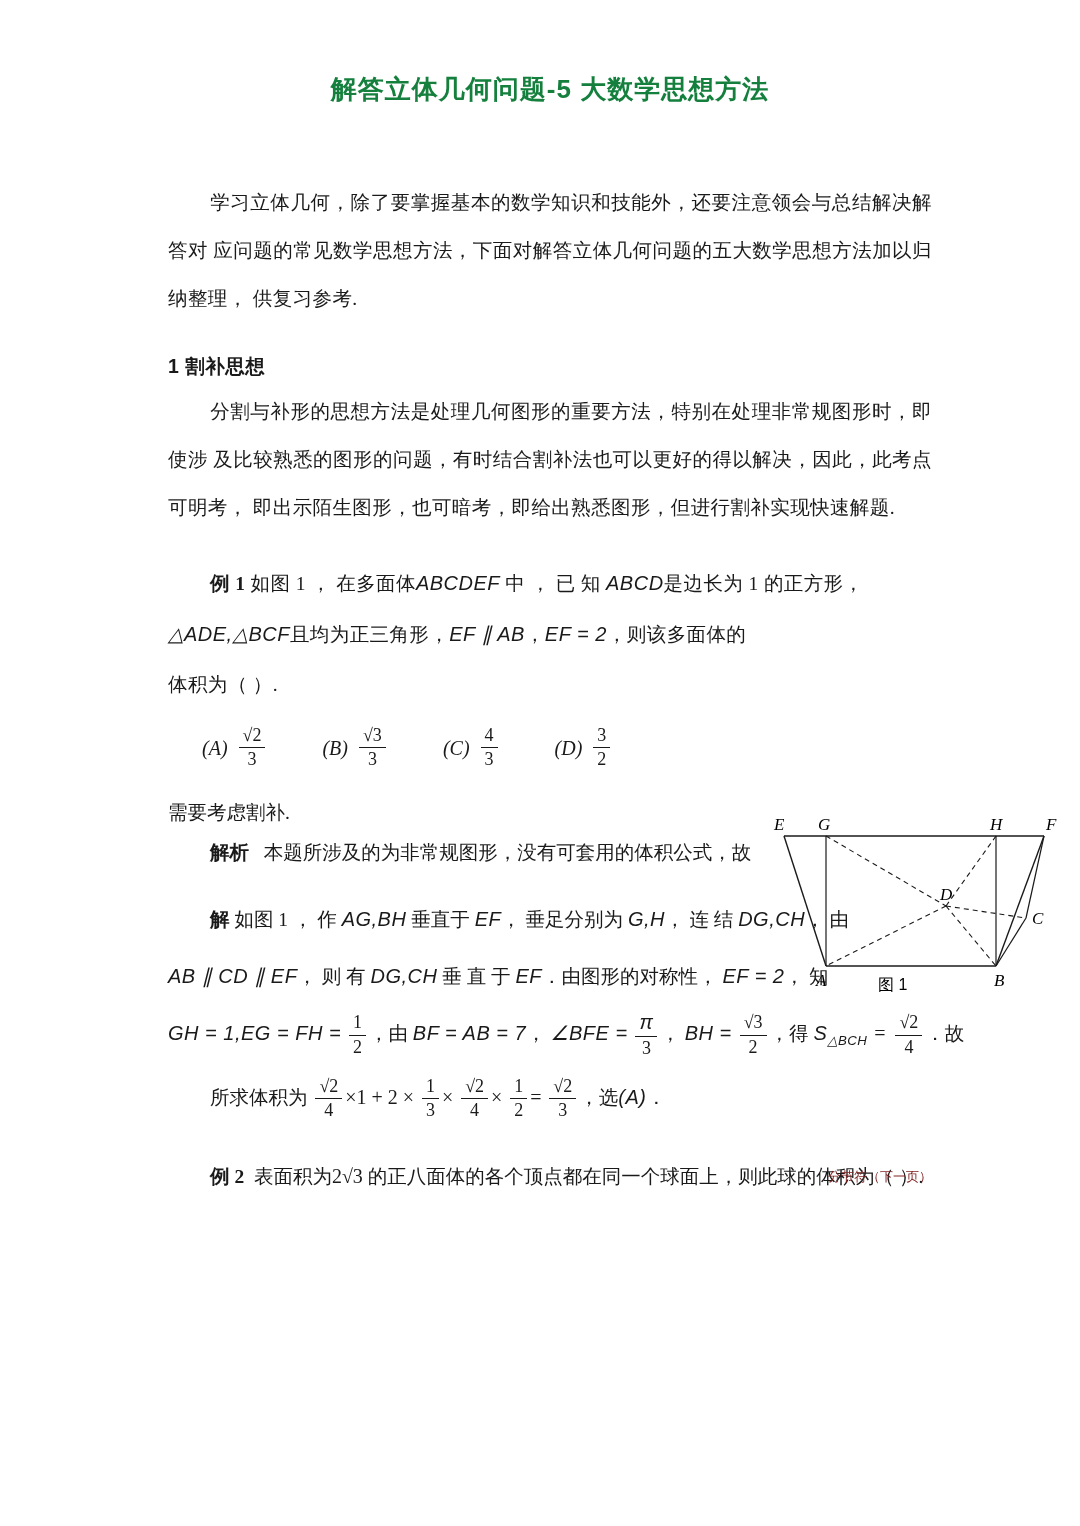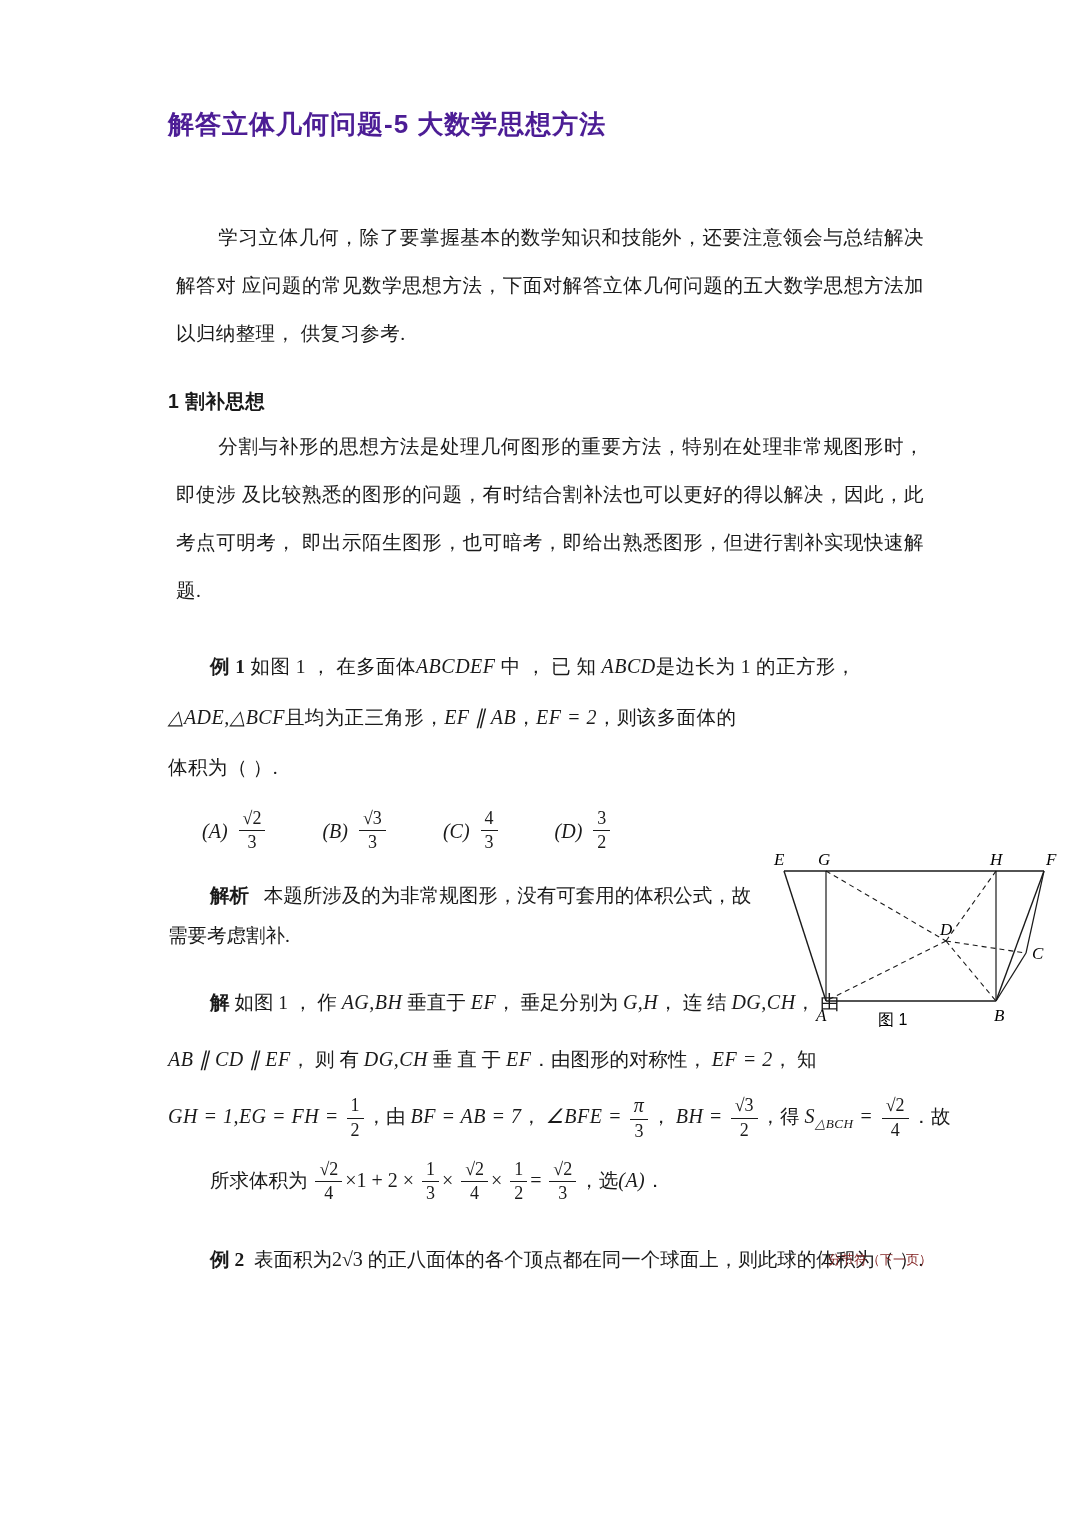--- a/index.html
+++ b/index.html
@@ -20,35 +20,35 @@
     width: 1080px;
     height: 1526px;
     padding: 0;
     box-sizing: border-box;
   }
   .content {
     padding: 0 148px 0 168px;
     box-sizing: border-box;
   }
   .doc-title {
-    text-align: left;
-    color: #4c1d95;
+    text-align: center;
+    color: #15803d;
     font-family: "Liberation Sans", sans-serif;
     font-weight: bold;
     font-size: 26px;
     letter-spacing: 1px;
-    margin-top: 107px;
+    margin-top: 72px;
     margin-bottom: 0;
   }
   .para {
     font-size: 19.5px;
     line-height: 48px;
     text-align: justify;
     letter-spacing: 0.4px;
-    margin: 8px;
+    margin: 0;
   }
   .para.intro {
     margin-top: 72px;
   }
   .indent {
     display: inline-block;
     width: 42px;
   }
   .section-head {
     font-family: "Liberation Sans", sans-serif;
@@ -64,21 +64,21 @@
   .example-block {
     margin-top: 26px;
     position: relative;
   }
   .lbl {
     font-family: Liberation Serif, serif;
     font-weight: bold;
     font-size: 19.5px;
   }
   .mi {
-    font-family: Liberation Serif, serif;
+    font-family: Liberation Sans, sans-serif;
     font-style: italic;
     font-size: 20px;
     letter-spacing: 0.5px;
   }
   .mn {
     font-family: Liberation Serif, serif;
     font-size: 20px;
   }
   .mo {
     font-family: "Liberation Serif", serif;
@@ -233,25 +233,25 @@
           <span class="frac">
             <span class="num">3</span>
             <span class="den">2</span>
           </span>
         </span>
       </div>
     </div>
 
     <div class="solution-note">
       <div class="sol-line">
+        <span>需要考虑割补.</span>
+      </div>
+      <div class="sol-line">
         <span class="indent"></span><span class="lbl">解析</span>
         &nbsp;&nbsp;<span>本题所涉及的为非常规图形，没有可套用的体积公式，故</span>
-      </div>
-      <div class="sol-line">
-        <span>需要考虑割补.</span>
       </div>
     </div>
 
     <div class="math-para">
       <div class="nowrapline">
         <span class="indent"></span><span class="lbl">解</span>
         <span>如图 1 ，</span>
         <span>作</span>
         <span class="mi">AG,BH</span>
         <span>垂直于</span>

